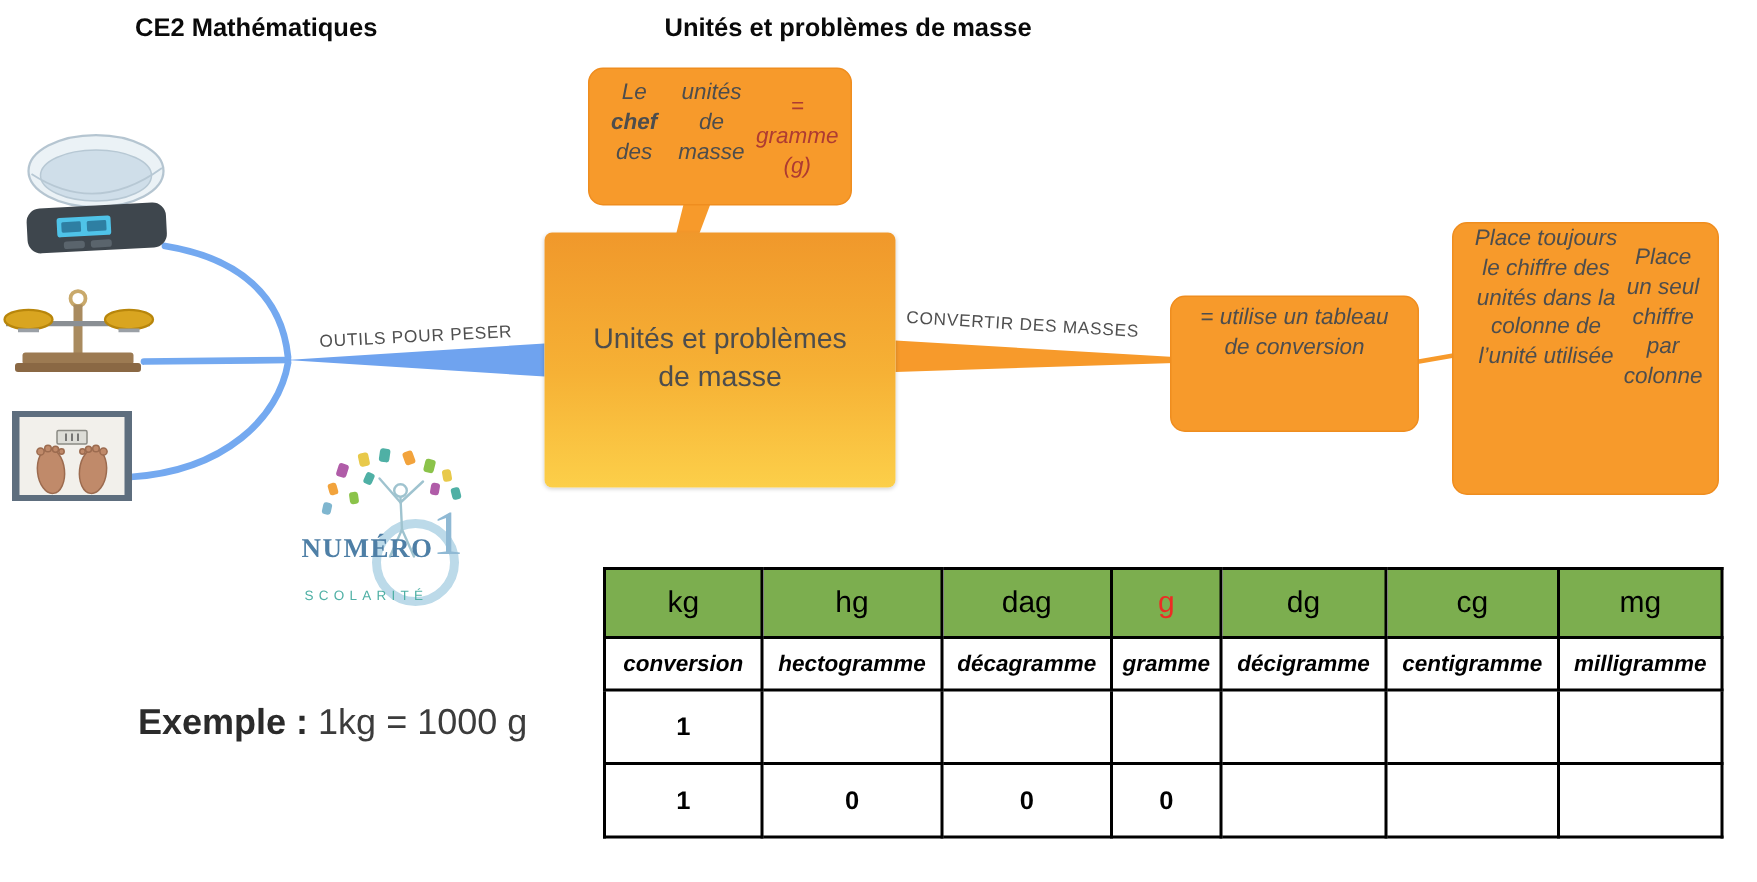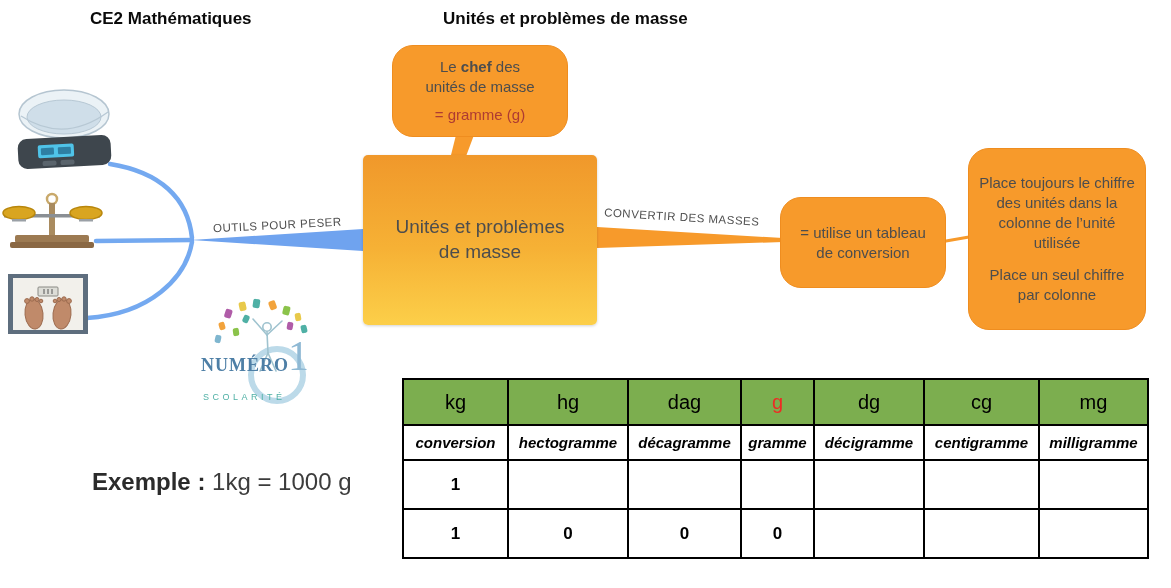--- a/index.html
+++ b/index.html
@@ -4,26 +4,26 @@
 <style>
   html,body { margin:0; padding:0; background:#ffffff; font-family:"Liberation Sans", sans-serif; }
   .canvas { position:relative; width:1171px; height:588px; background:#fff; overflow:hidden; }
 
   .title { position:absolute; font-size:17px; font-weight:bold; color:#0a0a0a; white-space:nowrap; }
   .title-left { left:90px; top:9px; }
   .title-center { left:443px; top:9px; }
 
   .overlay-svg { position:absolute; left:0; top:0; pointer-events:none; }
 
-  .bubble { position:absolute; background:#F79A2B; border:1px solid #EF8D1F; border-radius:21px;
-            color:#4D4D4D; text-align:center; display:flex; flex-direction:column; justify-content:center;
-            font-size:15px; line-height:1.32; box-sizing:border-box; }
+  .bubble { position:absolute; background:#F79A2B; border:1px solid #EF8D1F; border-radius:10px;
+            color:#4D4D4D; text-align:center; display:flex; flex-direction:row; justify-content:center;
+            font-size:15px; line-height:1.32; box-sizing:border-box;font-style:italic; }
   .bubble-chef { left:392px; top:45px; width:176px; height:92px; padding:6px 8px; }
   .chef-highlight { margin-top:9px; color:#AE3B32; font-weight:500; }
-  .bubble-conversion { left:780px; top:197px; width:166px; height:91px; padding:20px 14px; }
+  .bubble-conversion { left:780px; top:197px; width:166px; height:91px; padding:4px 14px; }
   .bubble-rules { left:968px; top:148px; width:178px; height:182px; padding:0 10px; }
   .bubble-rules .para2 { margin-top:13px; }
 
   .center-node { position:absolute; left:363px; top:155px; width:234px; height:170px;
                  background:linear-gradient(180deg,#F0982B 0%, #F6B135 55%, #FCCF49 100%);
                  border-radius:5px; box-shadow:0 1px 3px rgba(0,0,0,0.18);
                  display:flex; align-items:center; justify-content:center;
                  color:#4D4D4D; font-size:19px; line-height:1.3; text-align:center; padding:0 22px; box-sizing:border-box; }
 
   .branch-label { position:absolute; font-size:11.5px; color:#4F4F4F; letter-spacing:0.5px; white-space:nowrap; }

